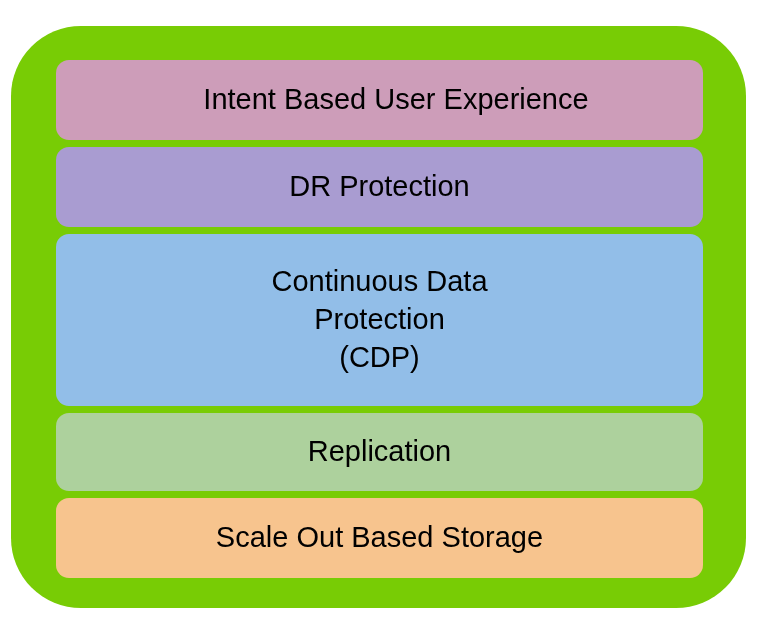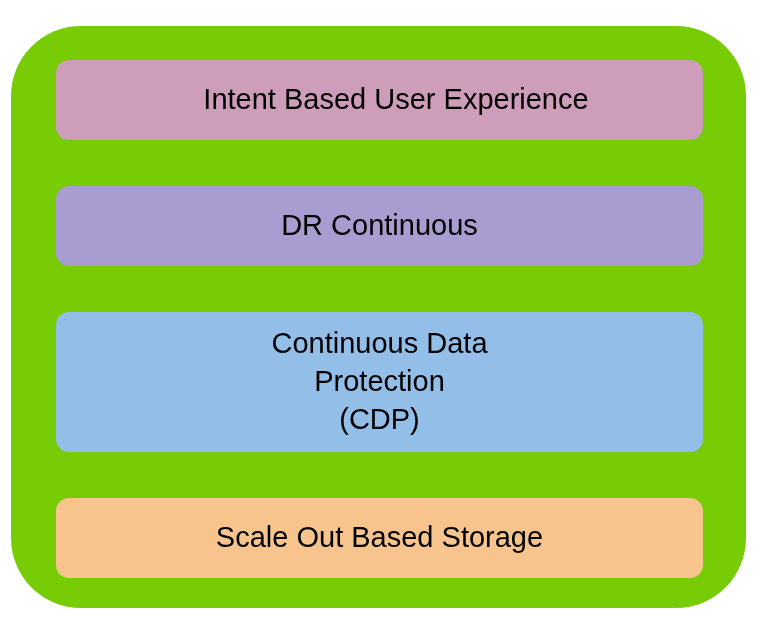--- a/index.html
+++ b/index.html
@@ -47,44 +47,45 @@
     color: #000000;
     white-space: pre-line;
   }
   .row-single {
     height: 80px;
   }
   .row-replication {
     height: 78px;
   }
   .row-double {
-    height: 140px;
+    height: 172px;
     display: flex;
     gap: 26px;
   }
   .row-double .box {
     flex: 1 1 0;
     height: 100%;
   }
 </style>
 </head>
 <body style="background-color: rgb(255, 255, 255);">
 
 <div class="canvas">
   <div class="container" style="background-color: rgb(120, 204, 5);">
     <div class="stack">
 
       <div class="box row-single" style="background-color: rgb(205, 157, 185); padding-left: 33px;">Intent Based User Experience</div>
 
-      <div class="box row-single" style="background-color: rgb(169, 156, 209);">DR Continuous</div>
+      <div class="box row-single" style="background-color: rgb(169, 156, 209);">DR Protection</div>
 
       <div class="row-double">
         <div class="box" style="background-color: rgb(146, 190, 232);">Continuous Data
 Protection
 (CDP)</div>
       </div>
 
+      <div class="box row-replication" style="background-color: rgb(173, 209, 157);">Replication</div>
 
       <div class="box row-single" style="background-color: rgb(247, 196, 142);">Scale Out Based Storage</div>
 
     </div>
   </div>
 </div>
 
 </body></html>

